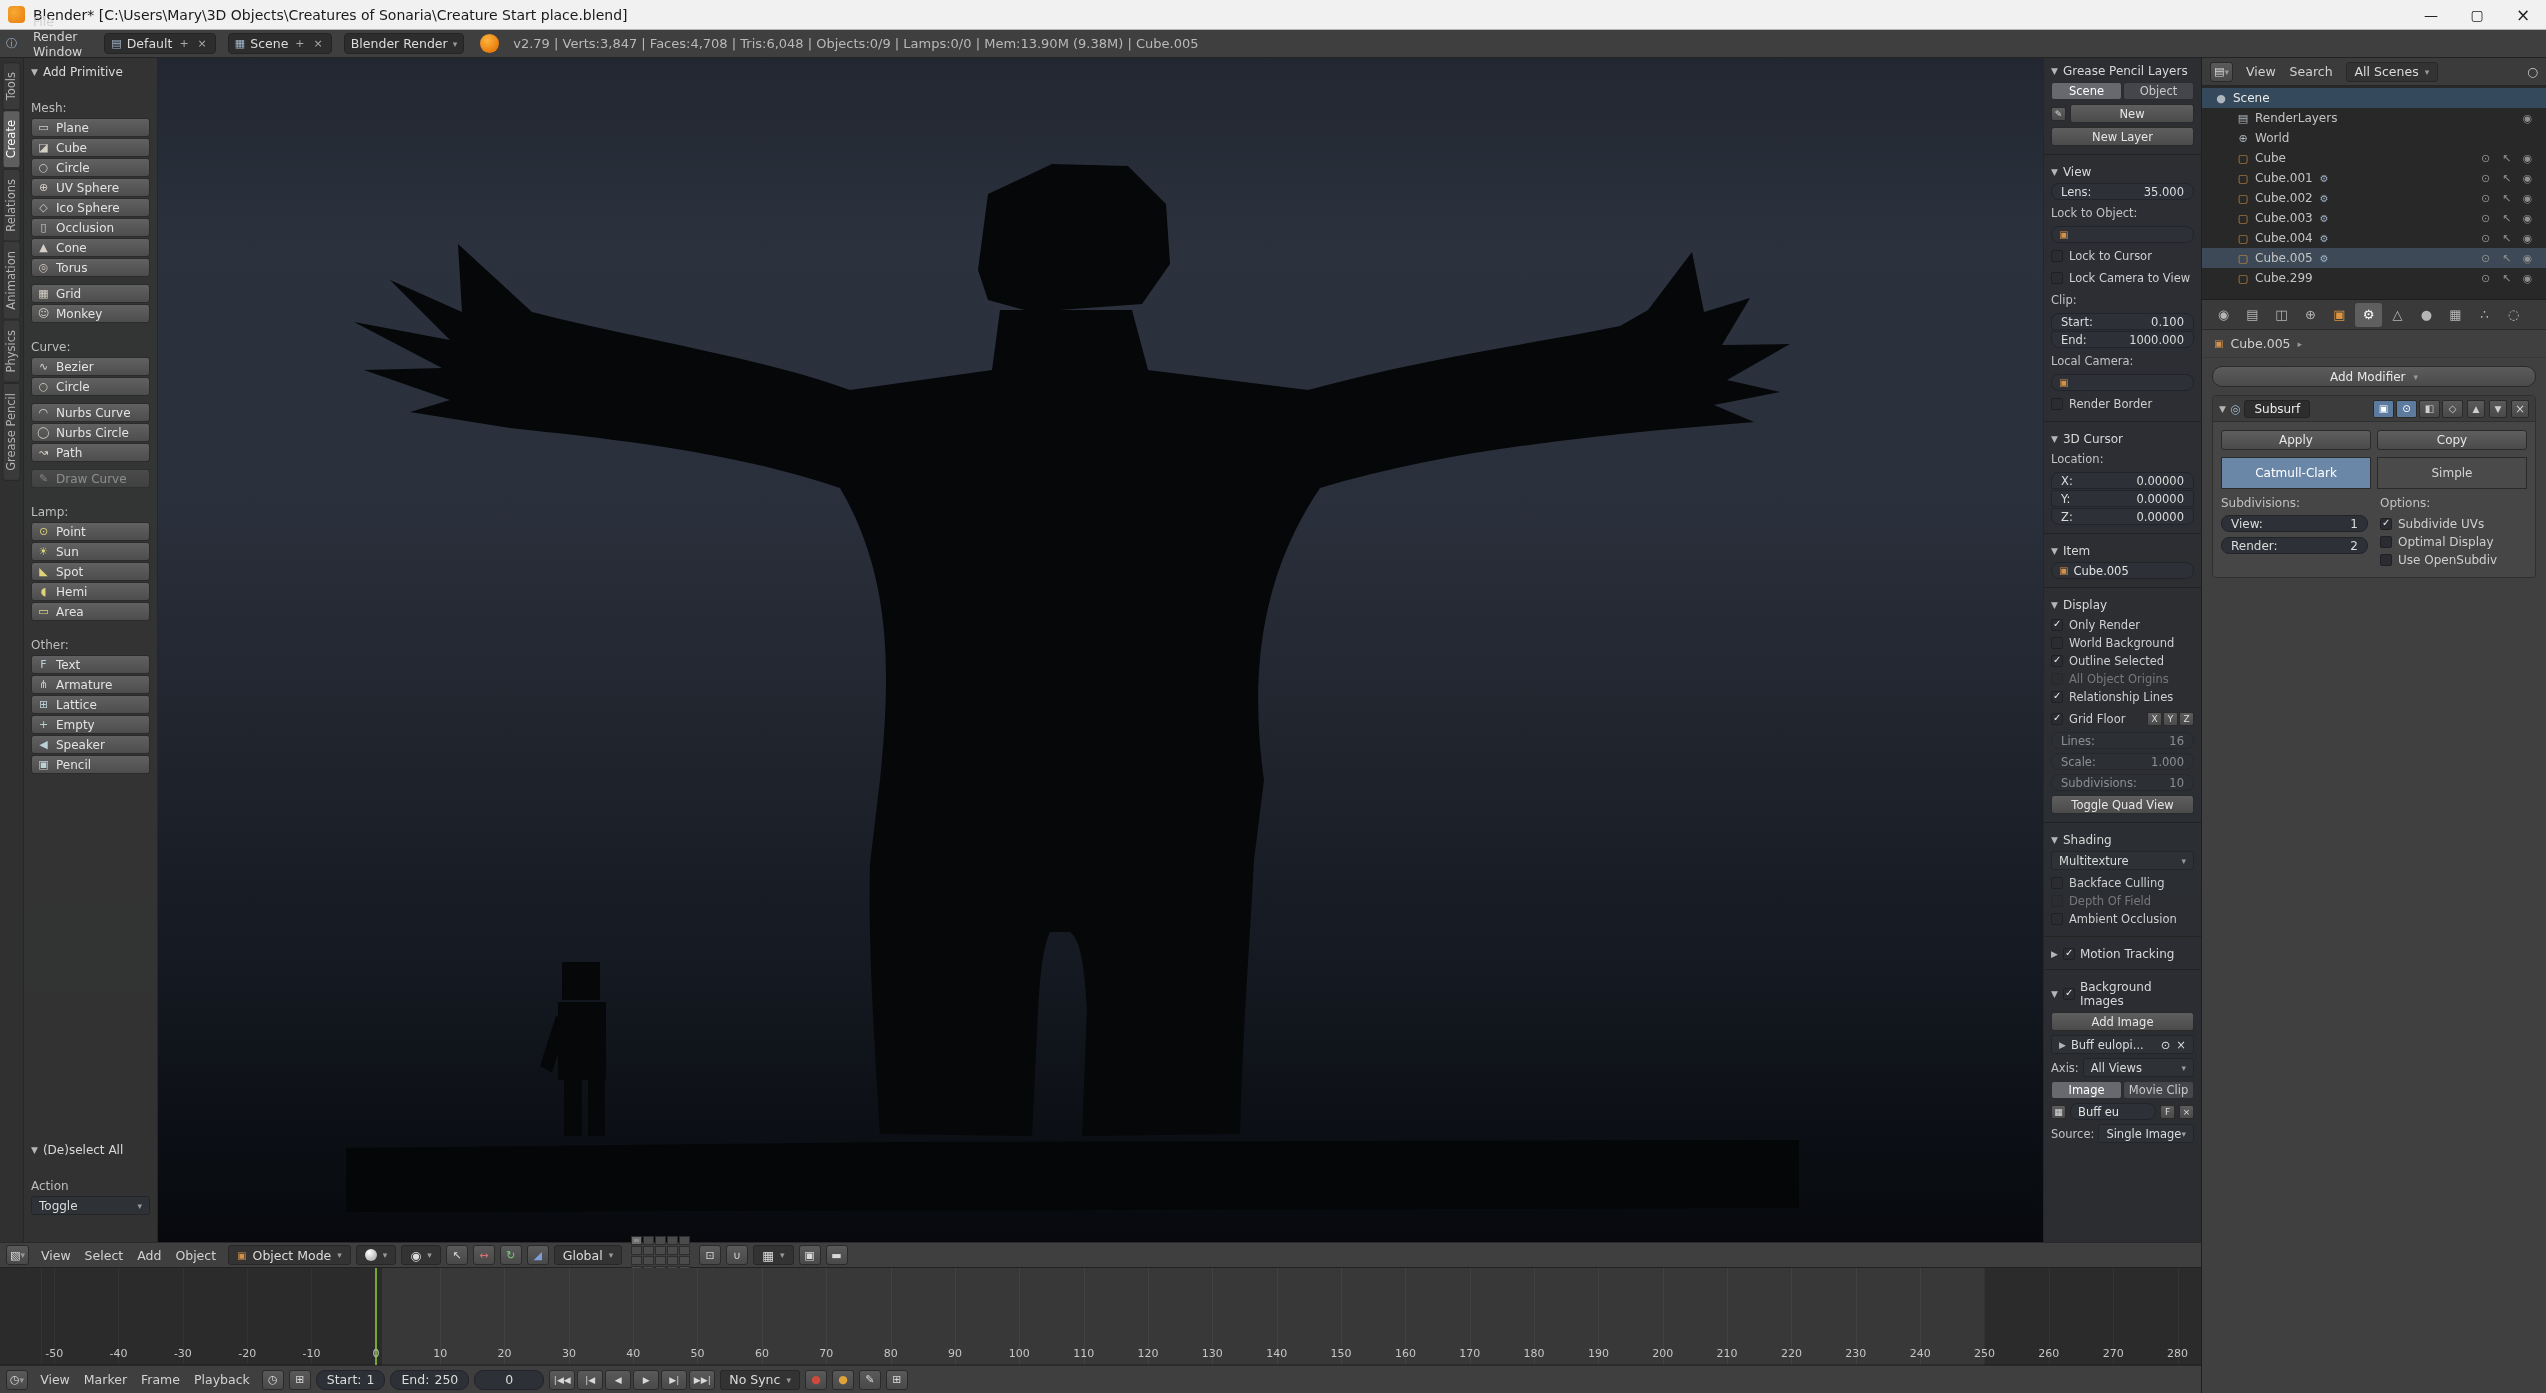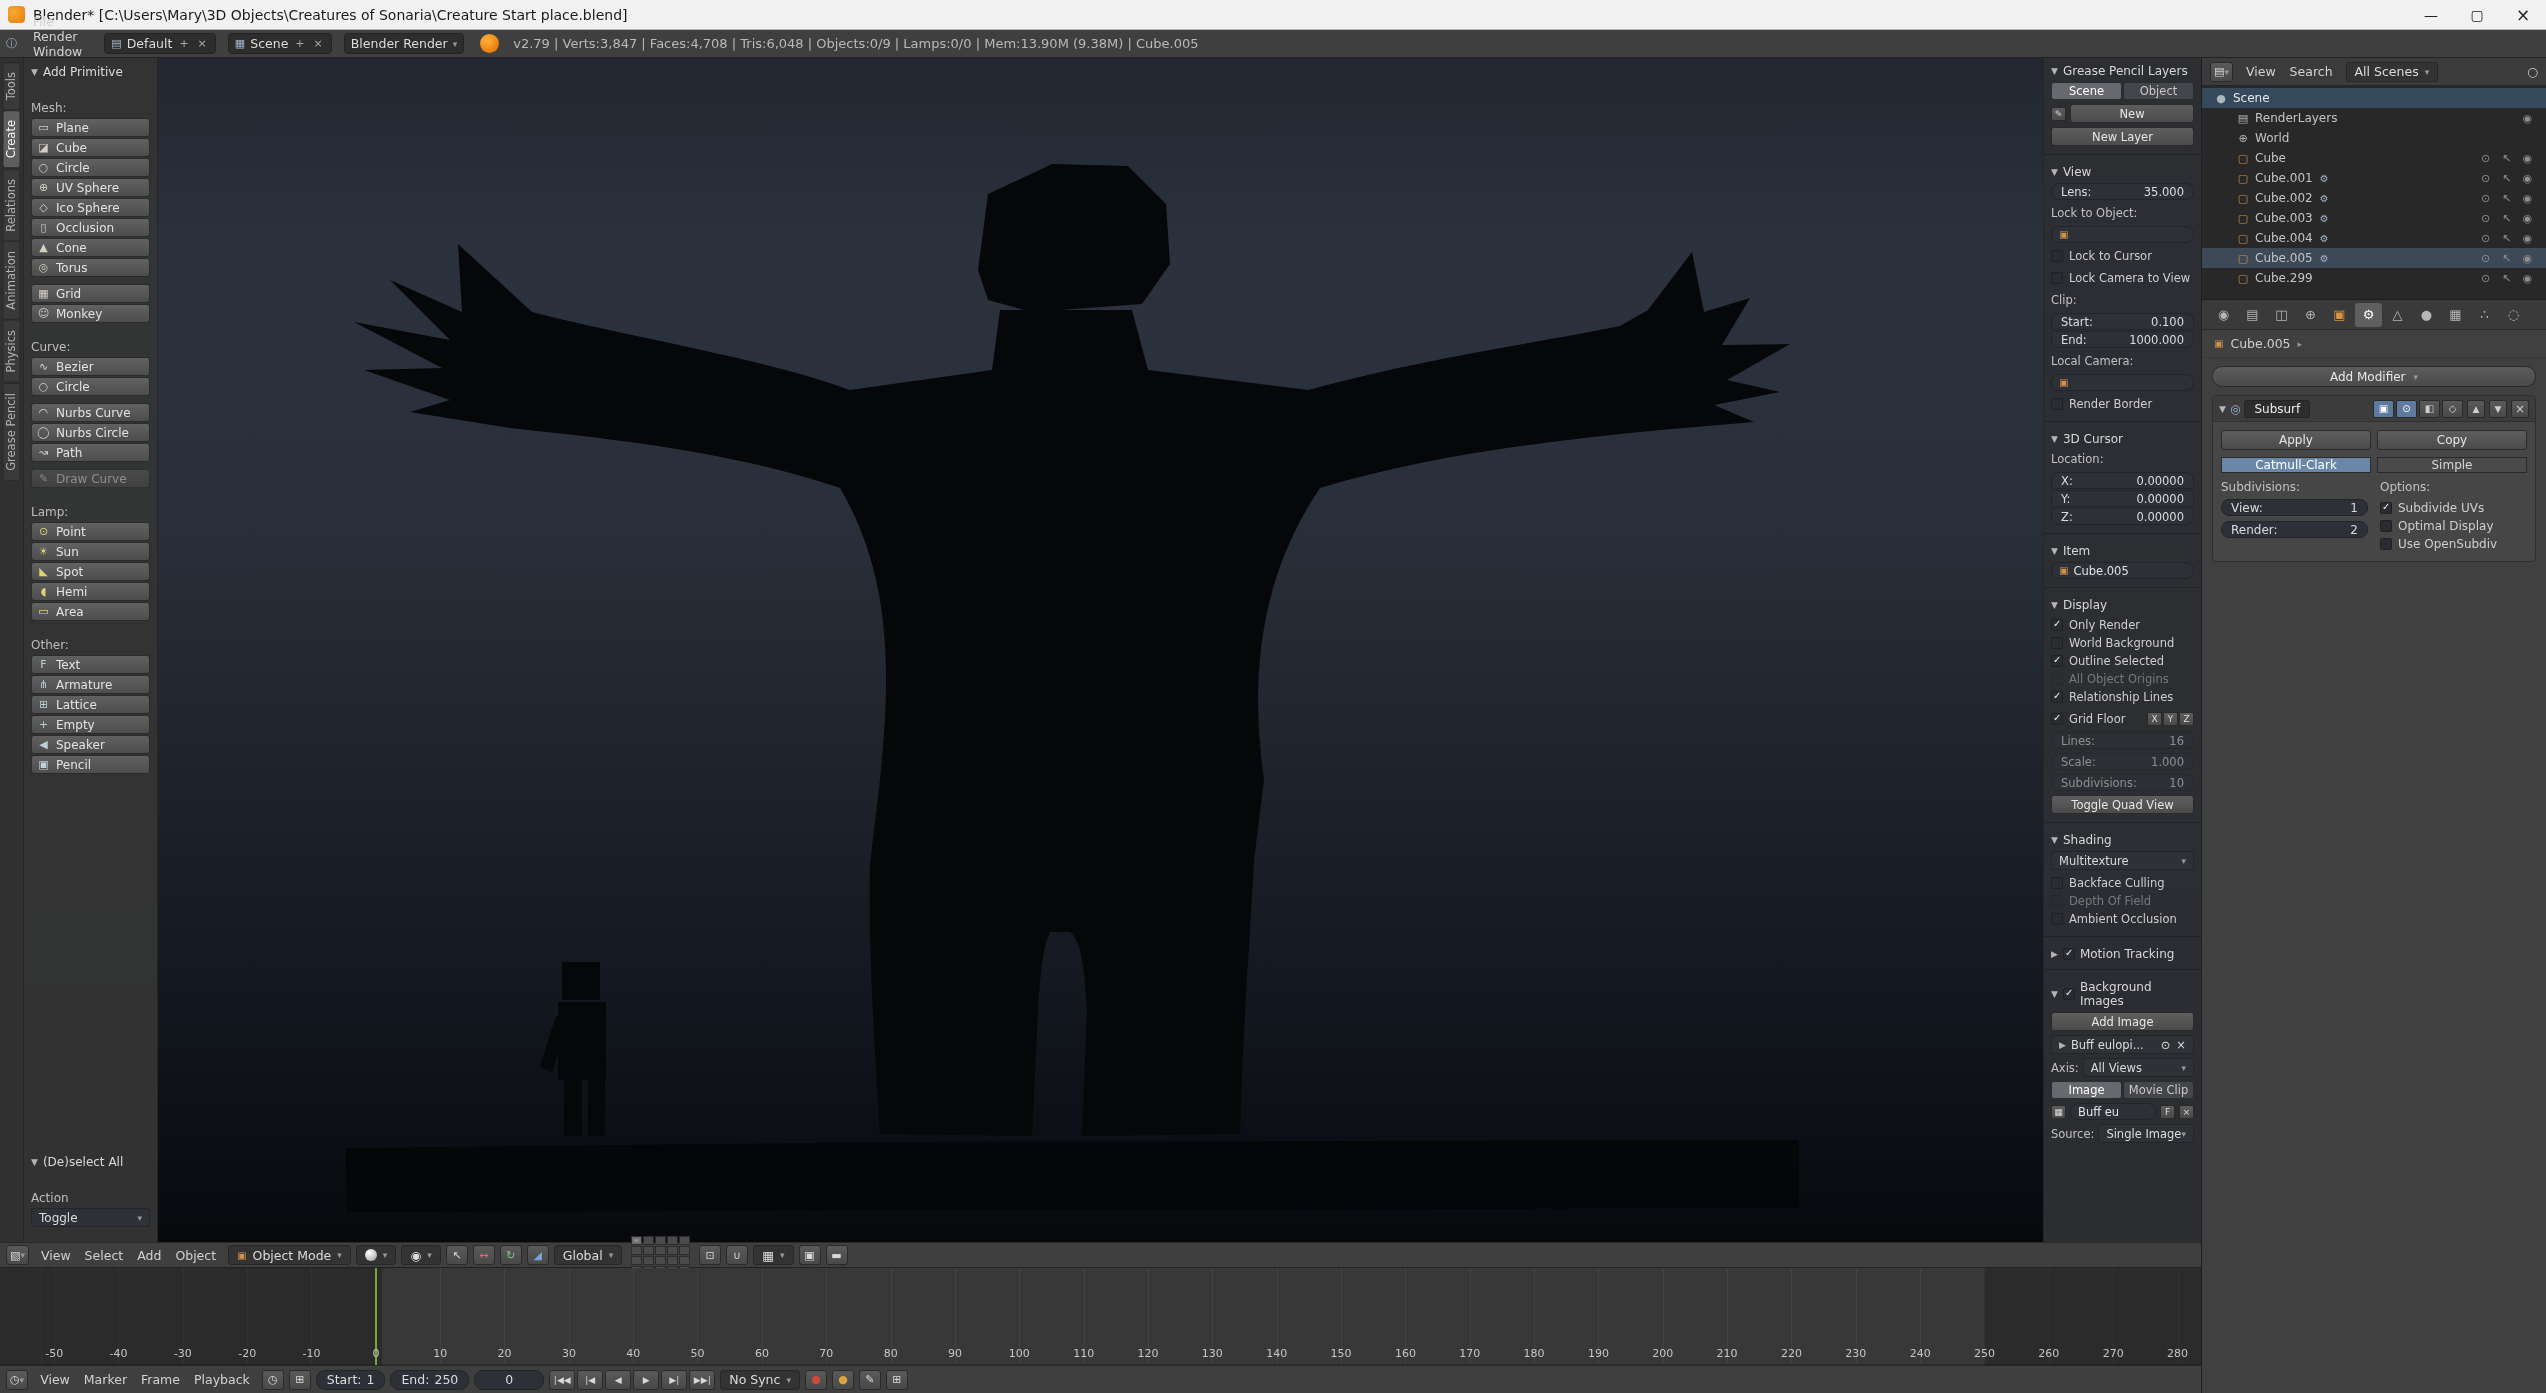--- a/index.html
+++ b/index.html
@@ -150,21 +150,21 @@
     display:flex;align-items:center;gap:5px}
   .mtgl{width:21px;height:18px;background:linear-gradient(#5a5a5a,#494949);border:1px solid #2a2a2a;
     display:flex;align-items:center;justify-content:center;font-size:10px;color:#cfcfcf;border-radius:2px}
   .mtgl.on{background:#5c7b9e;color:#fff}
   .sq{width:18px;height:18px;background:linear-gradient(#5a5a5a,#494949);border:1px solid #2a2a2a;
     display:flex;align-items:center;justify-content:center;font-size:9px;color:#cfcfcf;border-radius:2px}
   .mod-body{padding:8px;display:flex;flex-direction:column;gap:7px}
   .row2{display:flex;gap:6px}
   .btn{flex:1;height:20px;background:linear-gradient(#5e5e5e,#4b4b4b);border:1px solid #2a2a2a;border-radius:3px;
     display:flex;align-items:center;justify-content:center;color:#e6e6e6}
-  .seg{flex:1;height:16px;background:#4a4a4a;border:1px solid #2a2a2a;display:flex;align-items:center;
+  .seg{flex:1;height:32px;background:#4a4a4a;border:1px solid #2a2a2a;display:flex;align-items:center;
     justify-content:center;color:#d5d5d5}
   .seg.active{background:#6b87a8;color:#fff}
   .cols{display:flex;gap:12px}
   .col{flex:1;display:flex;flex-direction:column;gap:5px}
   .lblsm{color:#c2c2c2}
 </style>
 </head>
 <body>
 
 <div id="titlebar">
@@ -379,21 +379,21 @@
         <span class="ticon">▣</span>
         <span>Pencil</span>
       </div>
       </div>
     <div class="spacer"></div>
     <div class="panel-title">
       <span class="tri">▼</span>
       <span>(De)select All</span>
     </div>
     <div class="sec-label">Action</div>
-    <div class="dd-field" style="margin-bottom:10px">
+    <div class="dd-field" style="margin-bottom:22px">
       <span>Toggle</span>
       <span class="dd-arrow">▾</span>
     </div>
   </div>
 
   <div id="npanel">
     <div class="np-head">
       <span class="tri">▼</span>
       <span>Grease Pencil Layers</span>
     </div>

